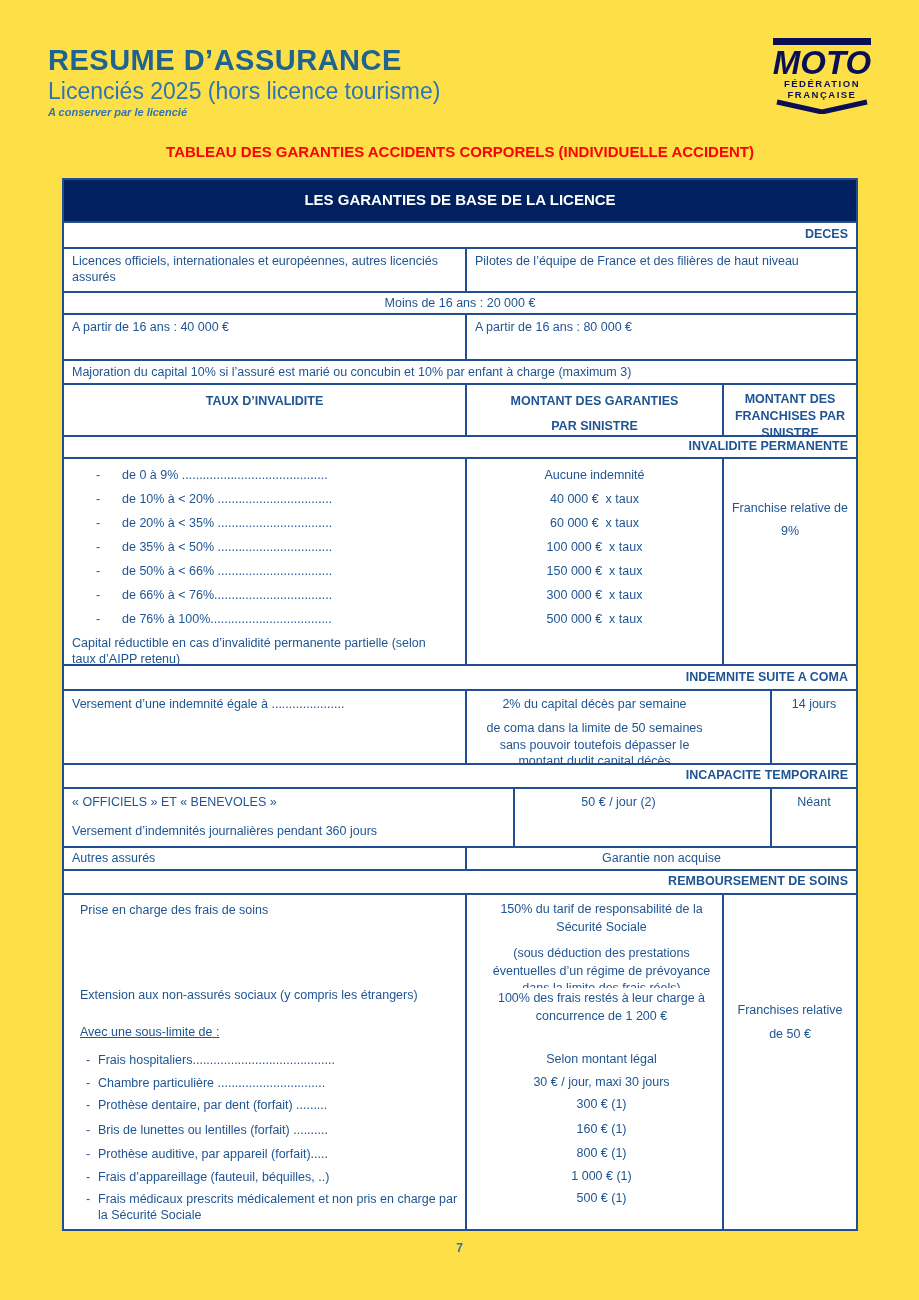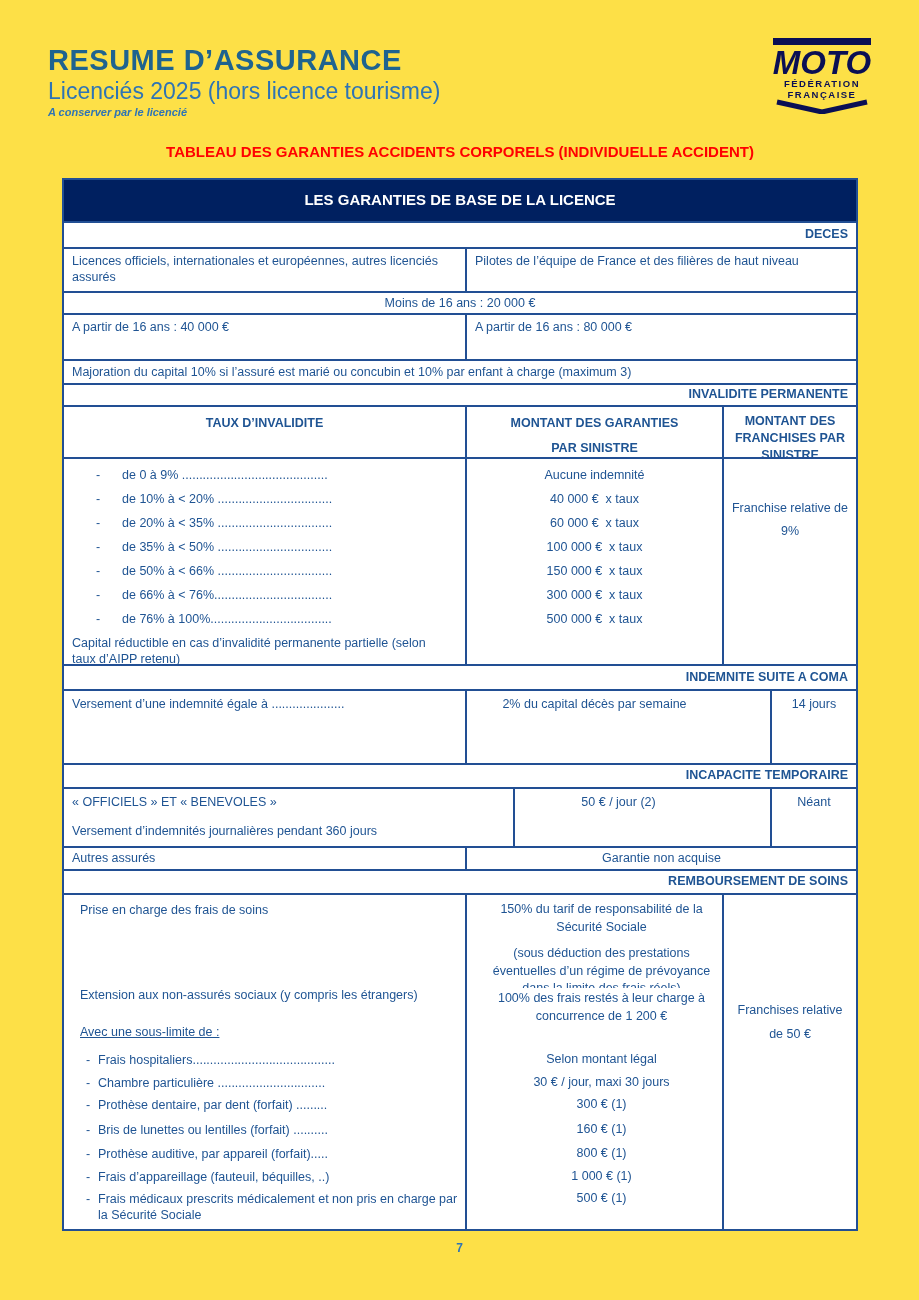--- a/index.html
+++ b/index.html
@@ -107,33 +107,33 @@
 
     <div class="row cols-2 h46">
       <div class="cell">A partir de 16 ans : 40 000 €</div>
       <div class="cell bl">A partir de 16 ans : 80 000 €</div>
     </div>
 
     <div class="row h24">
         <div class="cell" style="padding-top:4px;">Majoration du capital 10% si l’assuré est marié ou concubin et 10% par enfant à charge (maximum 3)</div>
       </div>
 
-    <div class="row h22">
-        <div class="cell section-hdr" style="padding-top:2px;">INVALIDITE PERMANENTE</div>
-      </div>
-
     <div class="row cols-3 h52">
       <div class="colhdr">TAUX D’INVALIDITE</div>
       <div class="colhdr bl">
         <div>MONTANT DES GARANTIES</div>
         <div class="gap"></div>
         <div>PAR SINISTRE</div>
       </div>
       <div class="colhdr3 bl">MONTANT DES FRANCHISES PAR SINISTRE</div>
     </div>
+
+    <div class="row h22">
+        <div class="cell section-hdr" style="padding-top:2px;">INVALIDITE PERMANENTE</div>
+      </div>
 
     <div class="row cols-3 h207">
       <div class="stack inv-left">
         <div class="inv-line">
             <span class="dash">-</span>
             <span class="inv-label">de 0 à 9% ..........................................</span>
           </div>
         <div class="inv-line">
             <span class="dash">-</span>
             <span class="inv-label">de 10% à &lt; 20% .................................</span>
@@ -173,20 +173,21 @@
     </div>
 
     <div class="row h25">
         <div class="cell section-hdr">INDEMNITE SUITE A COMA</div>
       </div>
 
     <div class="row cols-3 h74">
       <div class="top-left">Versement d’une indemnité égale à .....................</div>
       <div class="mid-val bl">
         <div>2% du capital décès par semaine</div>
+        <div class="p2">de coma dans la limite de 50 semaines sans pouvoir toutefois dépasser le montant dudit capital décès</div>
       </div>
       <div class="right-val bl">14 jours</div>
     </div>
 
     <div class="row h24">
         <div class="cell section-hdr" style="padding-top:3px;">INCAPACITE TEMPORAIRE</div>
       </div>
 
     <div class="row cols-3 h59">
       <div class="top-left">

